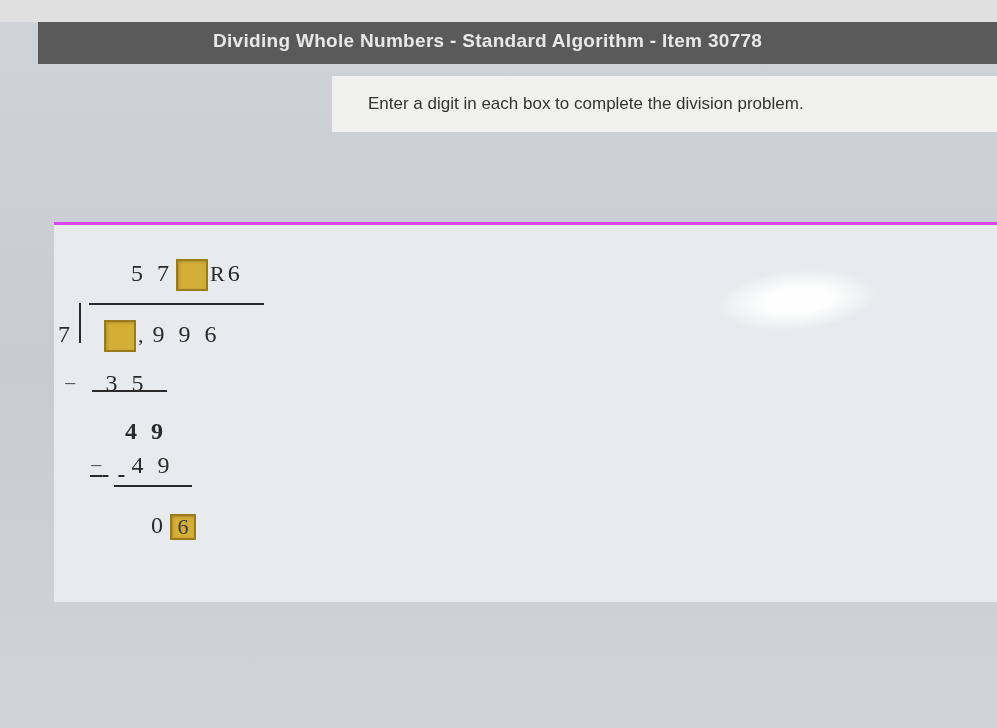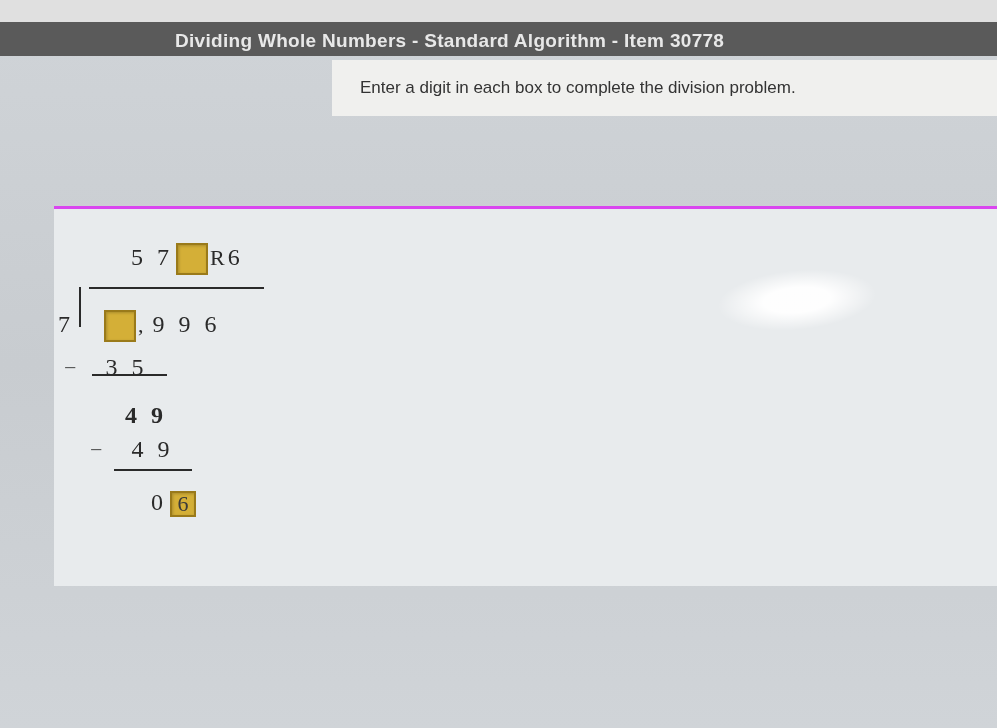--- a/index.html
+++ b/index.html
@@ -16,31 +16,32 @@
       position: relative;
     }
     .top-bar {
       height: 22px;
       background: #e0e0e0;
       width: 100%;
     }
     .title-bar {
       background: #5a5a5a;
       color: #e8e8e8;
-      padding: 8px 0 4px 175px;
+      padding: 8px 0 12px 175px;
       font-family: Arial, sans-serif;
       font-weight: bold;
       font-size: 19px;
       letter-spacing: 0.3px;
+      margin-left: 38px;
     }
     .instruction-box {
       background: #f0f0ee;
       margin-left: 332px;
-      margin-top: 4px;
-      padding: 18px 28px;
+      margin-top: 12px;
+      padding: 18px 36px;
       font-family: Arial, sans-serif;
       font-size: 17px;
       color: #333;
       width: 665px;
       border-top: none;
     }
     .work-area {
       background: #e8ebed;
       margin: 90px 0 0 54px;
       width: 973px;
@@ -93,21 +94,21 @@
     .quotient-line {
       position: absolute;
       left: 35px;
       top: 48px;
       width: 175px;
       border-top: 2px solid #2a2a2a;
     }
     .divisor-row {
       position: absolute;
       left: 0;
-      top: 67px;
+      top: 61px;
     }
     .division-bracket {
       position: absolute;
       left: 25px;
       top: 48px;
       width: 12px;
       height: 40px;
       border-left: 2px solid #2a2a2a;
       border-top-left-radius: 0;
     }
@@ -126,32 +127,33 @@
     .bring1-row {
       position: absolute;
       left: 64px;
       top: 158px;
       font-weight: bold;
     }
     .sub2-row {
       position: absolute;
       left: 36px;
       top: 192px;
+      text-decoration: underline;
     }
     .line2 {
       position: absolute;
       left: 60px;
       top: 230px;
       width: 78px;
       border-top: 2px solid #2a2a2a;
     }
     .bring2-row {
       position: absolute;
       left: 90px;
-      top: 245px;
+      top: 252px;
     }
     .r-label {
       font-family: Georgia, serif;
       font-size: 22px;
       margin-left: 2px;
     }
     .minus {
       font-size: 22px;
       color: #555;
     }

